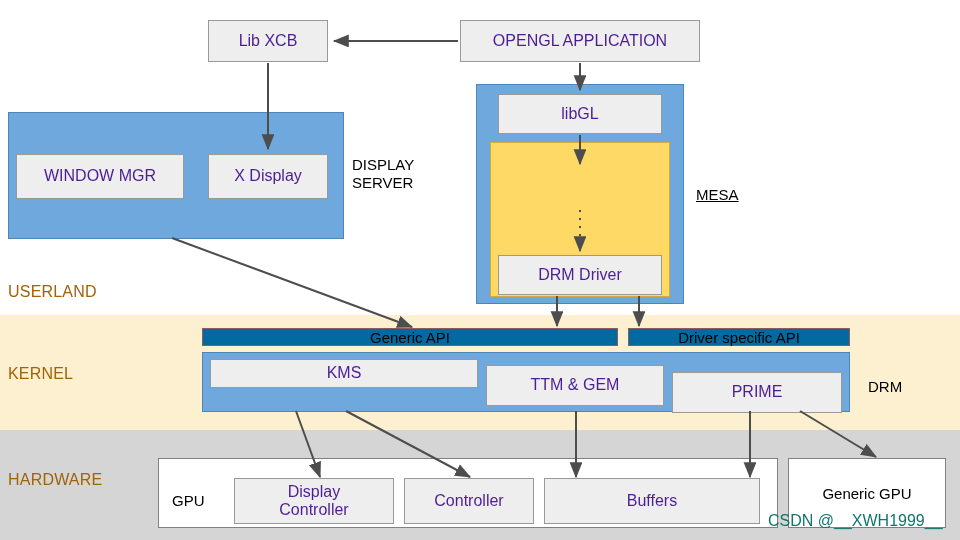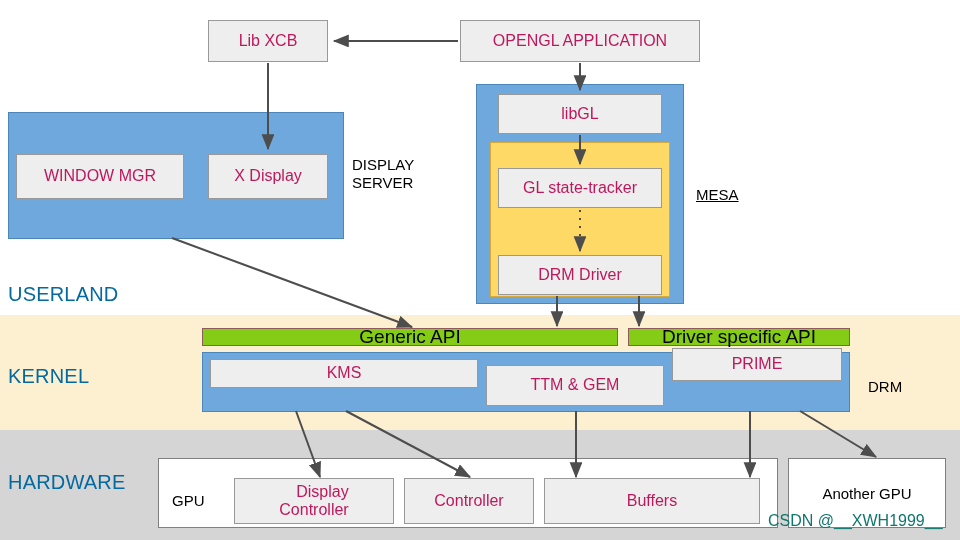--- a/index.html
+++ b/index.html
@@ -23,63 +23,63 @@
     position: absolute;
     left: 0;
     width: 960px;
   }
   .band-userland { top: 0;   height: 315px; background: #ffffff; }
   .band-kernel   { top: 315px; height: 115px; background: #fdf0d0; }
   .band-hardware { top: 430px; height: 110px; background: #d5d5d5; }
 
   .band-label {
     position: absolute;
-    font-size: 20px;
-    color: #0369a1;
+    font-size: 16px;
+    color: #a16207;
     letter-spacing: 0.2px;
     white-space: nowrap;
   }
 
   
   .node {
     position: absolute;
     box-sizing: border-box;
     background: #eeeeee;
     border: 1px solid #999999;
     display: flex;
     align-items: center;
     justify-content: center;
-    text-align: right;
+    text-align: center;
     font-size: 16px;
-    color: #be185d;
+    color: #4c1d95;
     line-height: 1.15;
   }
 
   
   .container-blue {
     position: absolute;
     box-sizing: border-box;
     background: #6fa8dc;
     border: 1px solid #4a86b8;
   }
   .container-yellow {
     position: absolute;
     box-sizing: border-box;
     background: #ffd966;
     border: 1px solid #d6a93c;
   }
   .api-bar {
     position: absolute;
     box-sizing: border-box;
-    background: #84cc16;
+    background: #0369a1;
     border: 1px solid #8d5b5b;
     display: flex;
     align-items: center;
     justify-content: center;
-    font-size: 19px;
+    font-size: 15px;
     color: #000000;
   }
   .plain-box {
     position: absolute;
     box-sizing: border-box;
     background: #ffffff;
     border: 1px solid #808080;
   }
 
   
@@ -129,43 +129,42 @@
   <div class="container-blue" style="left:8px; top:112px; width:336px; height:127px;"></div>
   <div class="node" style="left:16px; top:154px; width:168px; height:45px;">WINDOW MGR</div>
   <div class="node" style="left:208px; top:154px; width:120px; height:45px;">X Display</div>
   <div class="side-label" style="left: 352px; top: 156px; white-space: pre-line;">DISPLAY
 SERVER</div>
 
   <div class="container-blue" style="left:476px; top:84px; width:208px; height:220px;"></div>
   <div class="node" style="left:498px; top:94px; width:164px; height:40px;">libGL</div>
 
   <div class="container-yellow" style="left:490px; top:142px; width:180px; height:155px;"></div>
-  <div class="node" style="left:498px; top:168px; width:164px; height:40px;">GL state-tracker</div>
   <div class="node" style="left:498px; top:255px; width:164px; height:40px;">DRM Driver</div>
 
   <div class="side-label" style="left:696px; top:186px;text-decoration:underline;">MESA</div>
 
   <div class="api-bar" style="left:202px; top:328px; width:416px; height:18px;">Generic API</div>
   <div class="api-bar" style="left:628px; top:328px; width:222px; height:18px;text-align:right;">Driver specific API</div>
 
   <div class="container-blue" style="left:202px; top:352px; width:648px; height:60px;"></div>
   <div class="node" style="left:210px; top:359px; width:268px; height:29px;">KMS</div>
   <div class="node" style="left:486px; top:365px; width:178px; height:41px;">TTM &amp; GEM</div>
-  <div class="node" style="left:672px; top:348px; width:170px; height:33px;">PRIME</div>
+  <div class="node" style="left:672px; top:372px; width:170px; height:41px;">PRIME</div>
   <div class="side-label" style="left:868px; top:378px;">DRM</div>
 
   <div class="plain-box" style="left:158px; top:458px; width:620px; height:70px;"></div>
   <div class="side-label" style="left:172px; top:492px;">GPU</div>
   <div class="node" style="left: 234px; top: 478px; width: 160px; height: 46px; white-space: pre-line;">Display
 Controller</div>
   <div class="node" style="left:404px; top:478px; width:130px; height:46px;">Controller</div>
   <div class="node" style="left:544px; top:478px; width:216px; height:46px;">Buffers</div>
 
   <div class="plain-box" style="left:788px; top:458px; width:158px; height:70px;"></div>
-  <div class="side-label" style="left:803px; top:485px; width:128px; text-align:center;">Another GPU</div>
+  <div class="side-label" style="left:803px; top:485px; width:128px; text-align:center;">Generic GPU</div>
 
   <svg id="arrows" viewBox="0 0 960 540">
     <defs>
       <marker id="ah" markerWidth="9" markerHeight="9" refX="7.4" refY="3.2" orient="auto" markerUnits="strokeWidth">
         <path d="M0,0 L8,3.2 L0,6.4 z" fill="#4d4d4d"></path>
       </marker>
     </defs>
     <g stroke="#4d4d4d" stroke-width="2" fill="none" marker-end="url(#ah)">
 
       <line x1="458" y1="41" x2="334" y2="41"></line>

